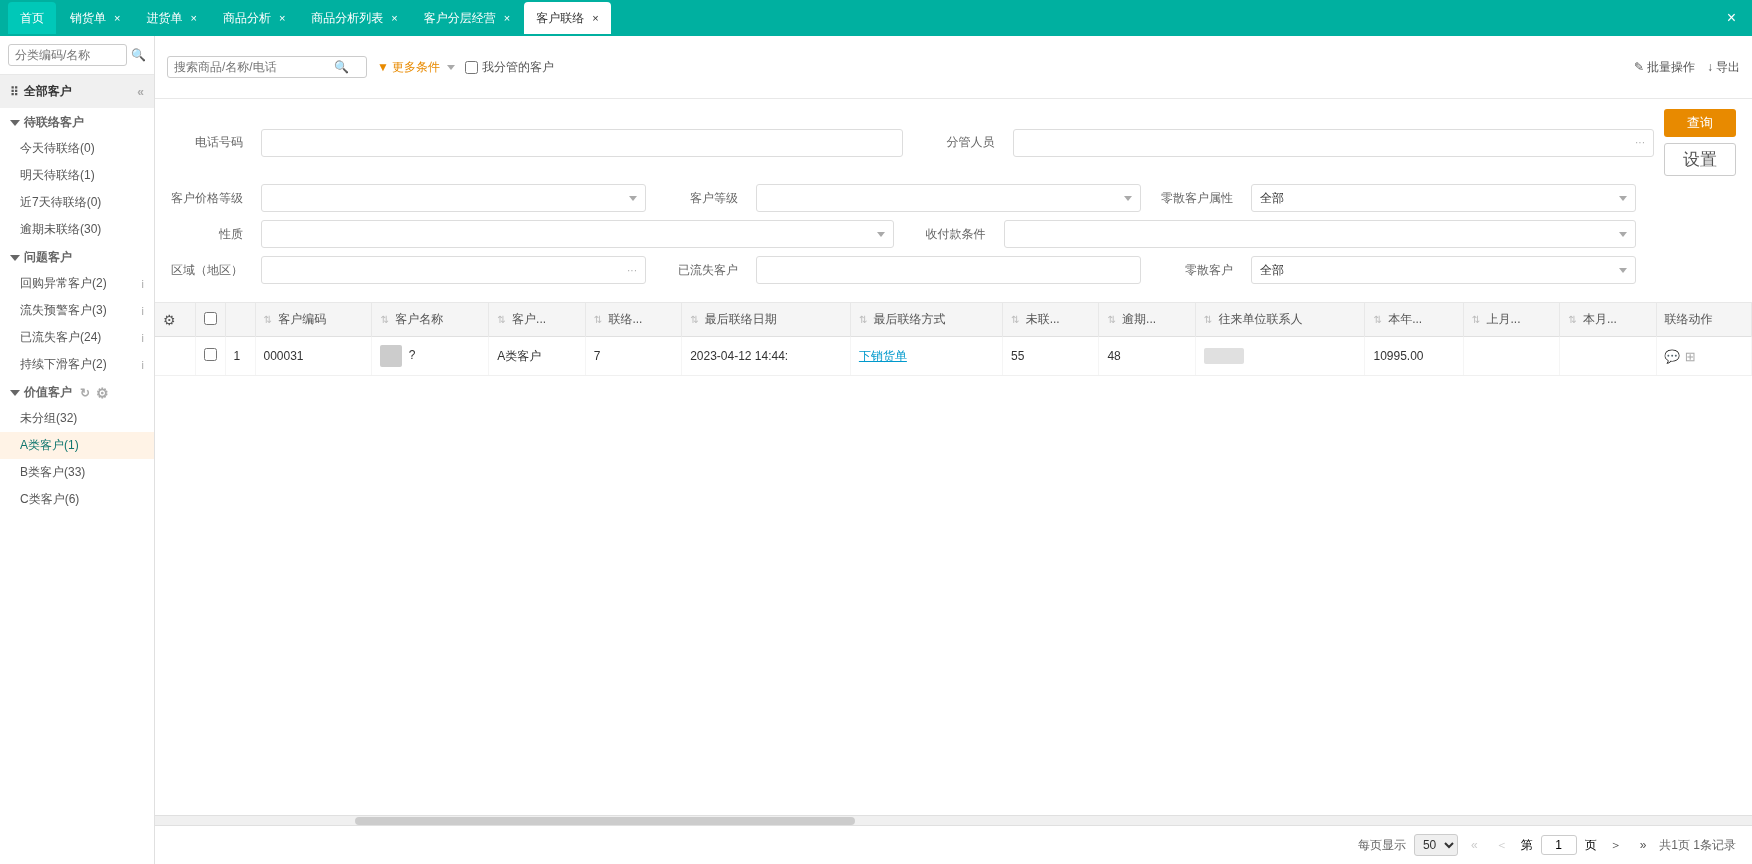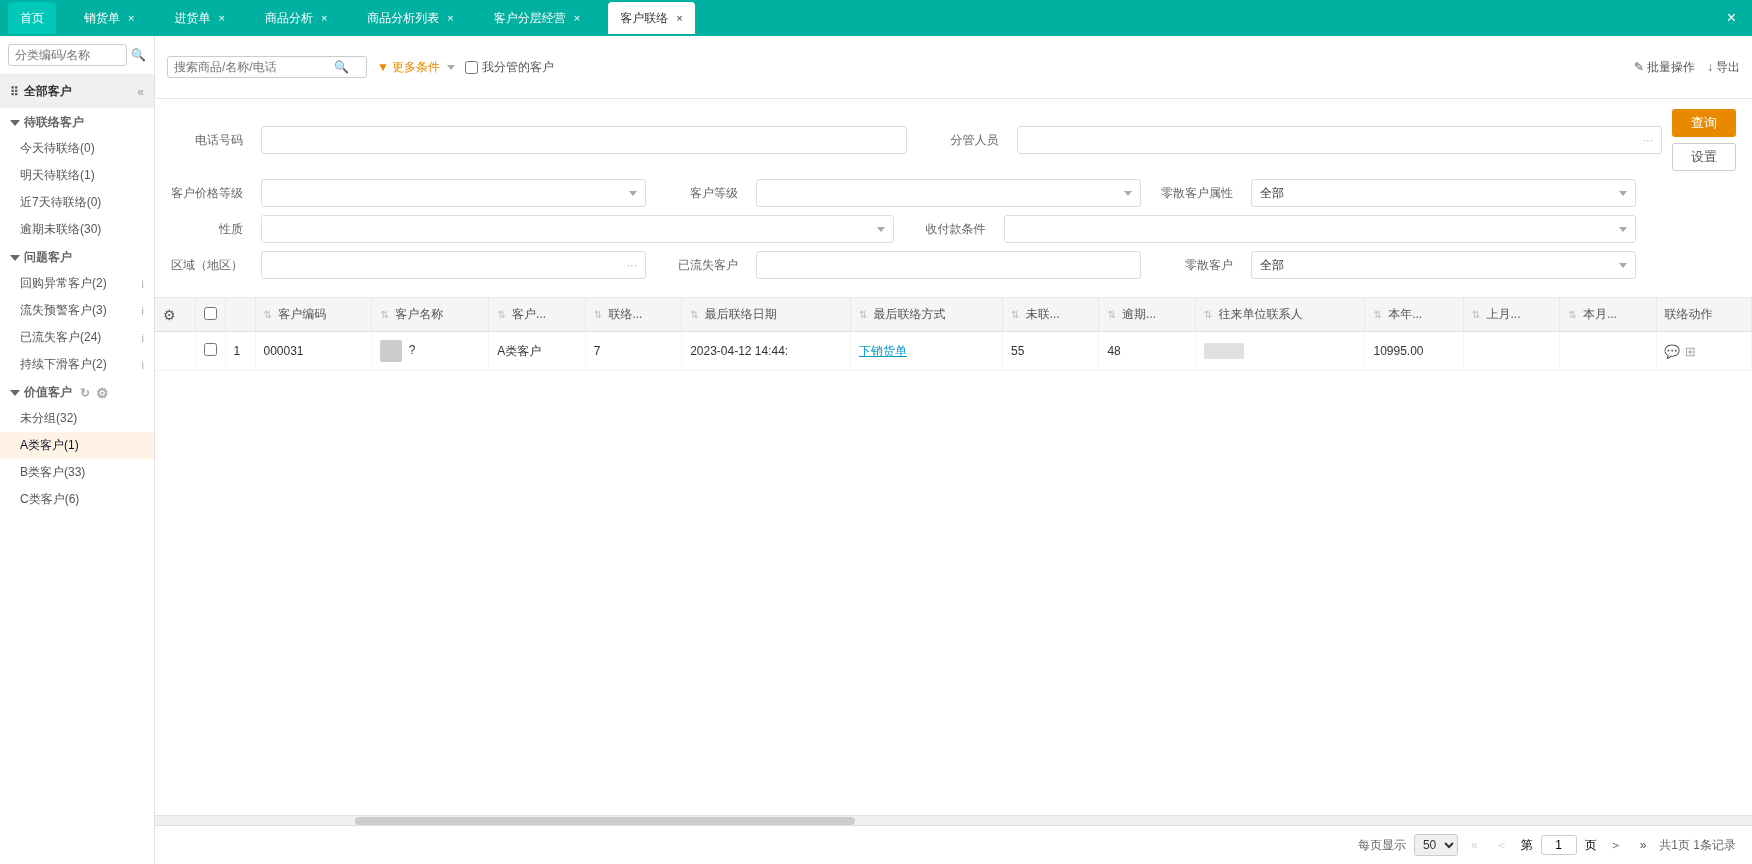--- a/index.html
+++ b/index.html
@@ -5,21 +5,21 @@
     * { box-sizing: border-box; margin: 0; padding: 0; font-family: 'Microsoft YaHei', Arial, sans-serif; font-size: 12px; }
     body { background: #f5f5f5; width: 1752px; min-height: 864px; overflow: hidden; }
     
     
     .top-nav {
       background: #00b0a0;
       height: 36px;
       display: flex;
       align-items: center;
       padding: 0 8px;
-      gap: 16px;
+      gap: 2px;
     }
     .nav-tab {
       background: #00b0a0;
       color: #fff;
       padding: 6px 12px;
       border-radius: 4px 4px 0 0;
       cursor: pointer;
       white-space: nowrap;
       display: flex;
       align-items: center;
@@ -79,21 +79,21 @@
     }
     .sidebar-item {
       padding: 5px 10px 5px 20px;
       color: #555;
       cursor: pointer;
       display: flex;
       align-items: center;
       justify-content: space-between;
       white-space: nowrap;
     }
-    .sidebar-item.active { background: #fff3e6; color: #0f172a; }
+    .sidebar-item.active { background: #fff3e6; color: #0f766e; }
     .sidebar-section-label {
       padding: 6px 10px 4px 10px;
       color: #666;
       display: flex;
       align-items: center;
       gap: 4px;
       font-weight: bold;
       font-size: 12px;
     }
     .triangle-down { display: inline-block; width: 0; height: 0; border-left: 5px solid transparent; border-right: 5px solid transparent; border-top: 6px solid #666; }
@@ -212,21 +212,21 @@
       cursor: pointer;
       font-size: 13px;
     }
     .btn-settings {
       background: #fff;
       color: #555;
       border: 1px solid #ccc;
       border-radius: 3px;
       padding: 4px 18px;
       cursor: pointer;
-      font-size: 13px;
+      font-size: 17px;
     }
 
     
     .table-area {
       flex: 1;
       background: #fff;
       overflow: auto;
       margin: 0;
     }
     table {

